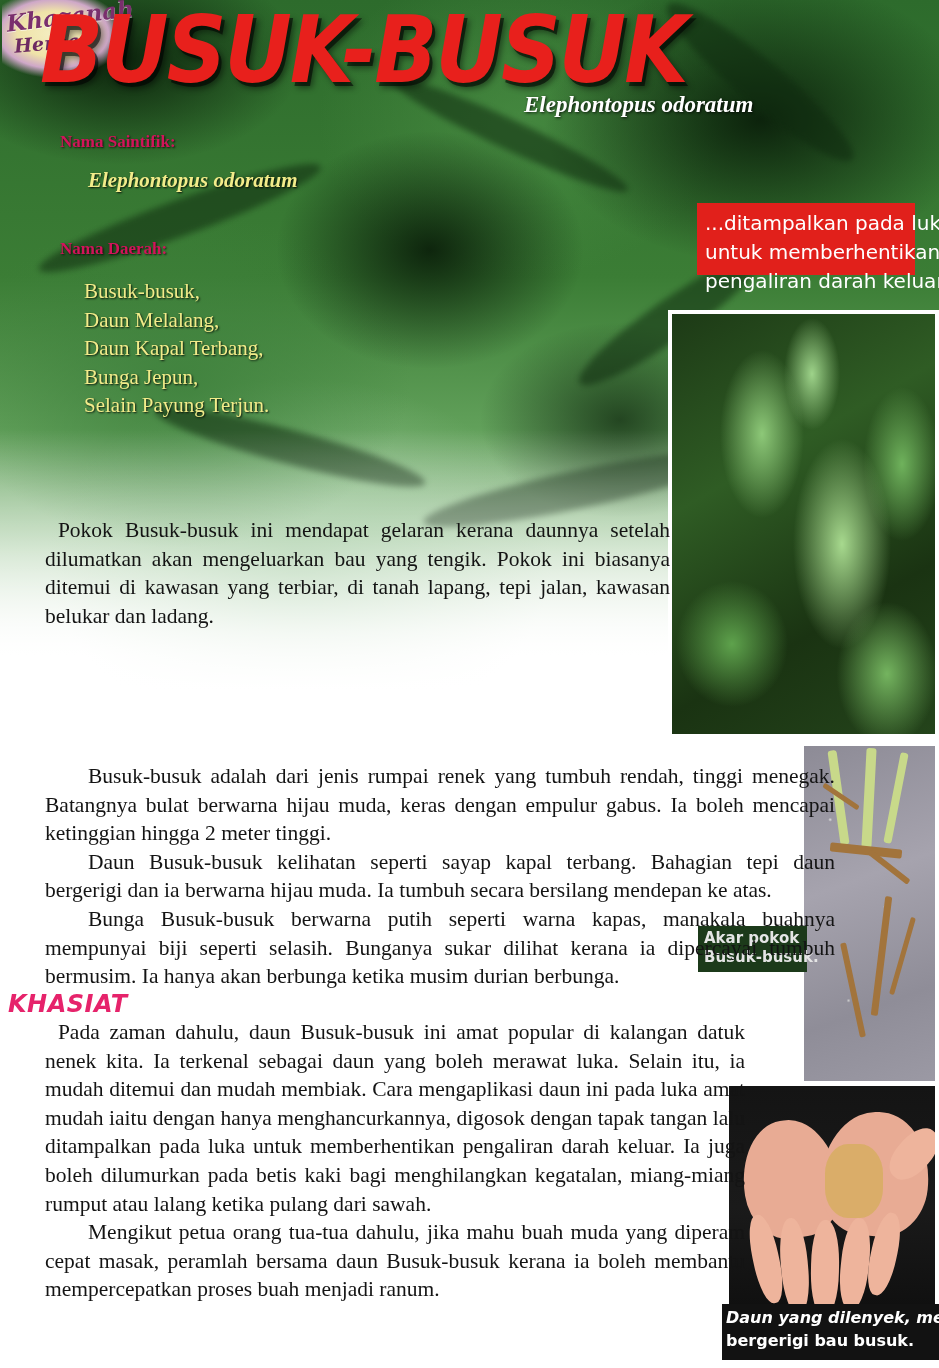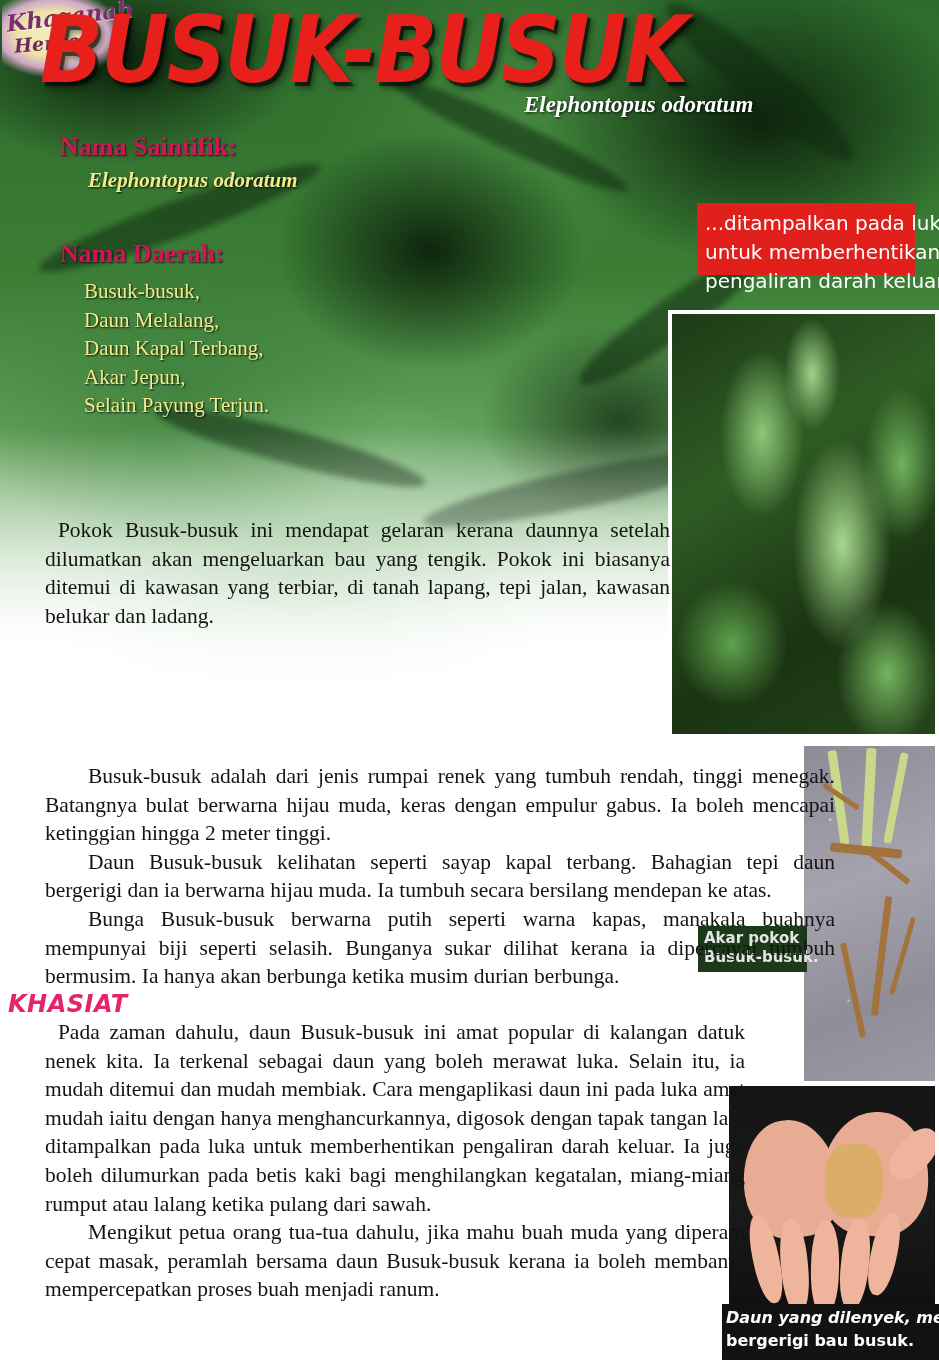--- a/index.html
+++ b/index.html
@@ -62,21 +62,21 @@
   .binomial{
     position:absolute;left:524px;top:92px;
     font-family:"Liberation Serif", serif;font-style:italic;font-weight:bold;
     font-size:23px;color:#ffffff;text-shadow:1px 1px 3px rgba(0,0,0,.8);
     white-space:nowrap;
   }
 
   
   .lbl{
     position:absolute;
-    font-family:"Liberation Serif", serif;font-weight:bold;font-size:26px;
+    font-family:"Liberation Serif", serif;font-weight:bold;font-size:17px;
     color:#d2145a;text-shadow:1px 1px 2px rgba(0,0,0,.75);
     white-space:nowrap;
   }
   .sciname{
     position:absolute;left:88px;top:168px;
     font-family:"Liberation Serif", serif;font-style:italic;font-weight:bold;
     font-size:21px;color:#f2ec8a;text-shadow:1px 1px 2px rgba(0,0,0,.85);
     white-space:nowrap;
   }
   .localnames{
@@ -187,21 +187,21 @@
   <div class="binomial">Elephontopus odoratum</div>
 
   <div class="lbl" style="left:60px;top:132px;">Nama Saintifik:</div>
   <div class="sciname">Elephontopus odoratum</div>
 
   <div class="lbl" style="left:60px;top:239px;">Nama Daerah:</div>
   <div class="localnames">
     <div>Busuk-busuk,</div>
     <div>Daun Melalang,</div>
     <div>Daun Kapal Terbang,</div>
-    <div>Akar Jepun,</div>
+    <div>Bunga Jepun,</div>
     <div>Selain Payung Terjun.</div>
   </div>
 
   <div class="callout">
     <div>...ditampalkan pada luka</div>
     <div>untuk memberhentikan</div>
     <div>pengaliran darah keluar.</div>
   </div>
 
   <div class="photo framed" id="photo-leaves"></div>

